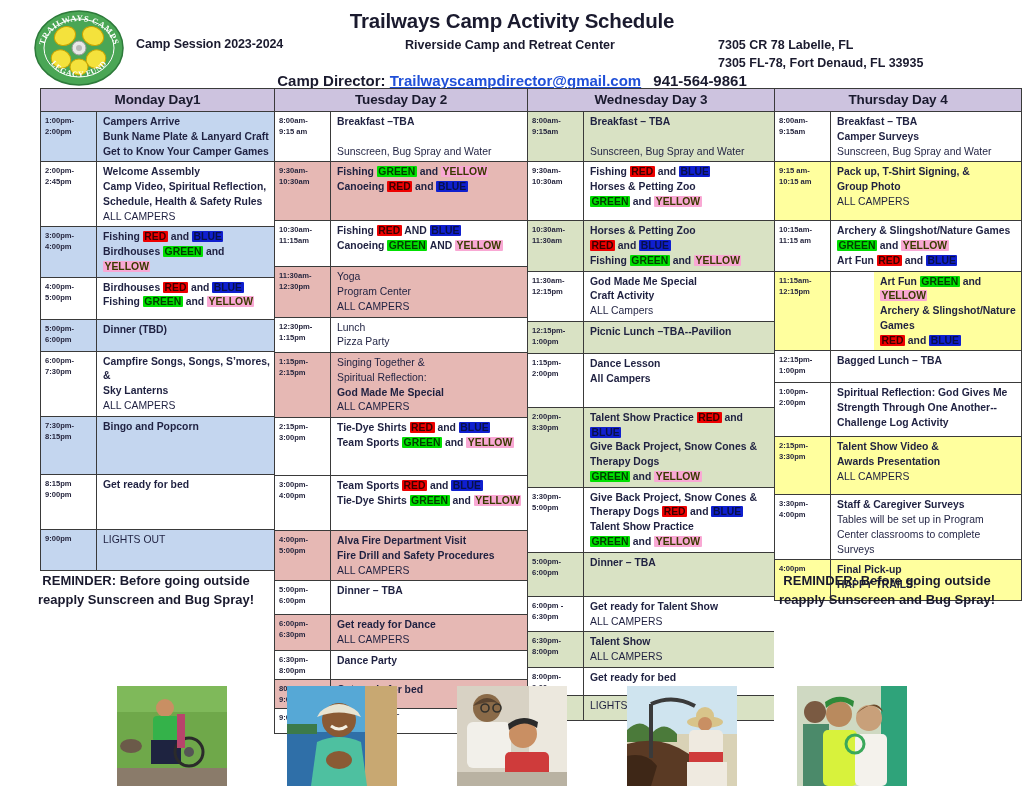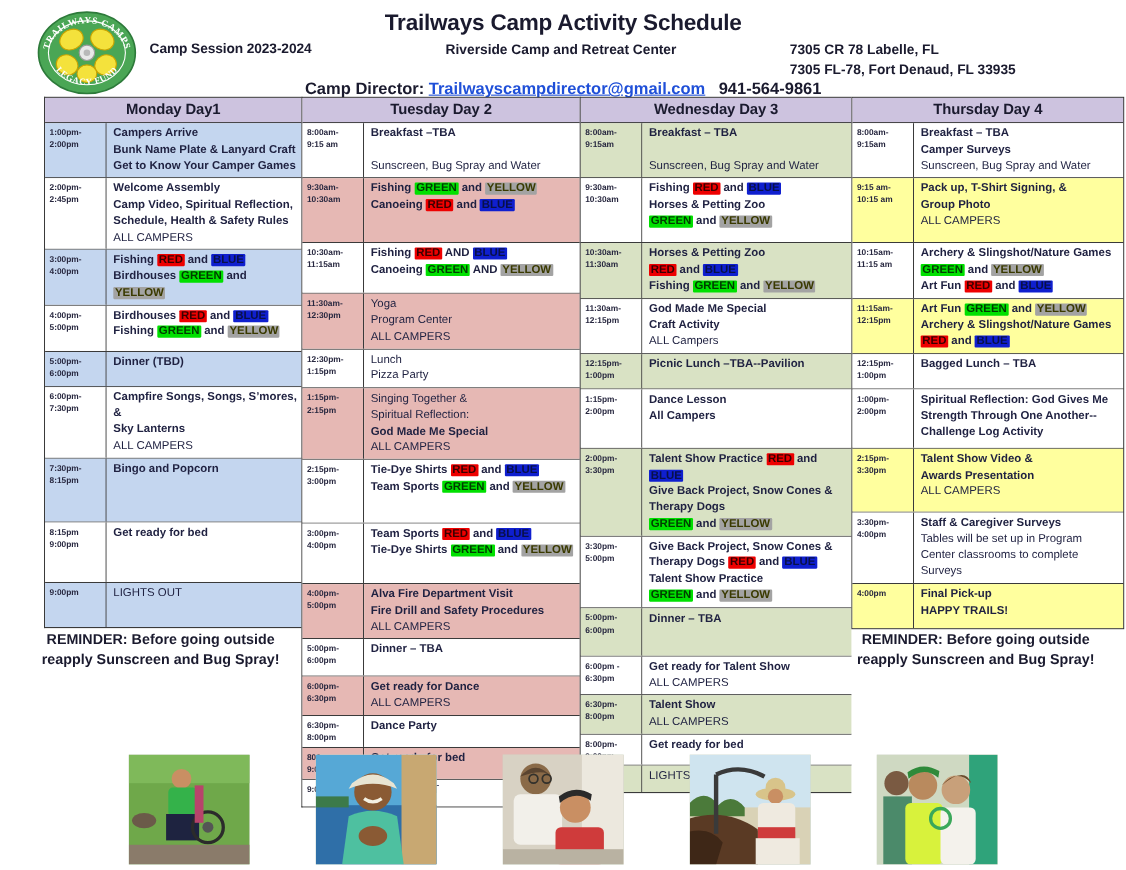--- a/index.html
+++ b/index.html
@@ -144,21 +144,21 @@
     line-height: 1.42;
     color: #1f2141;
   }
   .act .plain { font-weight: normal; }
 
   
   .hl { padding: 0 1.5px; border-radius: 1px; }
   .hl-red    { background: #ee0000; color: #3a0000; }
   .hl-blue   { background: #0f1fcf; color: #081049; }
   .hl-green  { background: #00e000; color: #003c00; }
-  .hl-yellow { background: #a3a3a3; color: #3a3a00; }
+  .hl-yellow { background: #f9a8d4; color: #3a3a00; }
 
   
   .mon-a { background: #c4d6ef; }
   .mon-b { background: #ffffff; }
   .tue-a { background: #e6b8b4; }
   .tue-b { background: #ffffff; }
   .wed-a { background: #d9e2c4; }
   .wed-b { background: #ffffff; }
   .thu-a { background: #ffff9e; }
   .thu-b { background: #ffffff; }
@@ -523,21 +523,21 @@
         </div>
       </div>
       <div class="row" style="min-height: 46px;">
         <div class="time thu-b">10:15am-<br>11:15 am</div>
         <div class="act thu-b">
           <div><span>Archery &amp; Slingshot/Nature Games</span></div>
           <div><span class="hl hl-green">GREEN</span><span> and </span><span class="hl hl-yellow">YELLOW</span></div>
           <div><span>Art Fun </span><span class="hl hl-red">RED</span><span> and </span><span class="hl hl-blue">BLUE</span></div>
         </div>
       </div>
-      <div class="row" style="min-height: 42px;">
+      <div class="row" style="min-height: 42px; gap: 43px;">
         <div class="time thu-a">11:15am-<br>12:15pm</div>
         <div class="act thu-a">
           <div><span>Art Fun </span><span class="hl hl-green">GREEN</span><span> and </span><span class="hl hl-yellow">YELLOW</span></div>
           <div><span>Archery &amp; Slingshot/Nature Games</span></div>
           <div><span class="hl hl-red">RED</span><span> and </span><span class="hl hl-blue">BLUE</span></div>
         </div>
       </div>
       <div class="row" style="min-height: 32px;">
         <div class="time thu-b">12:15pm-<br>1:00pm</div>
         <div class="act thu-b">

